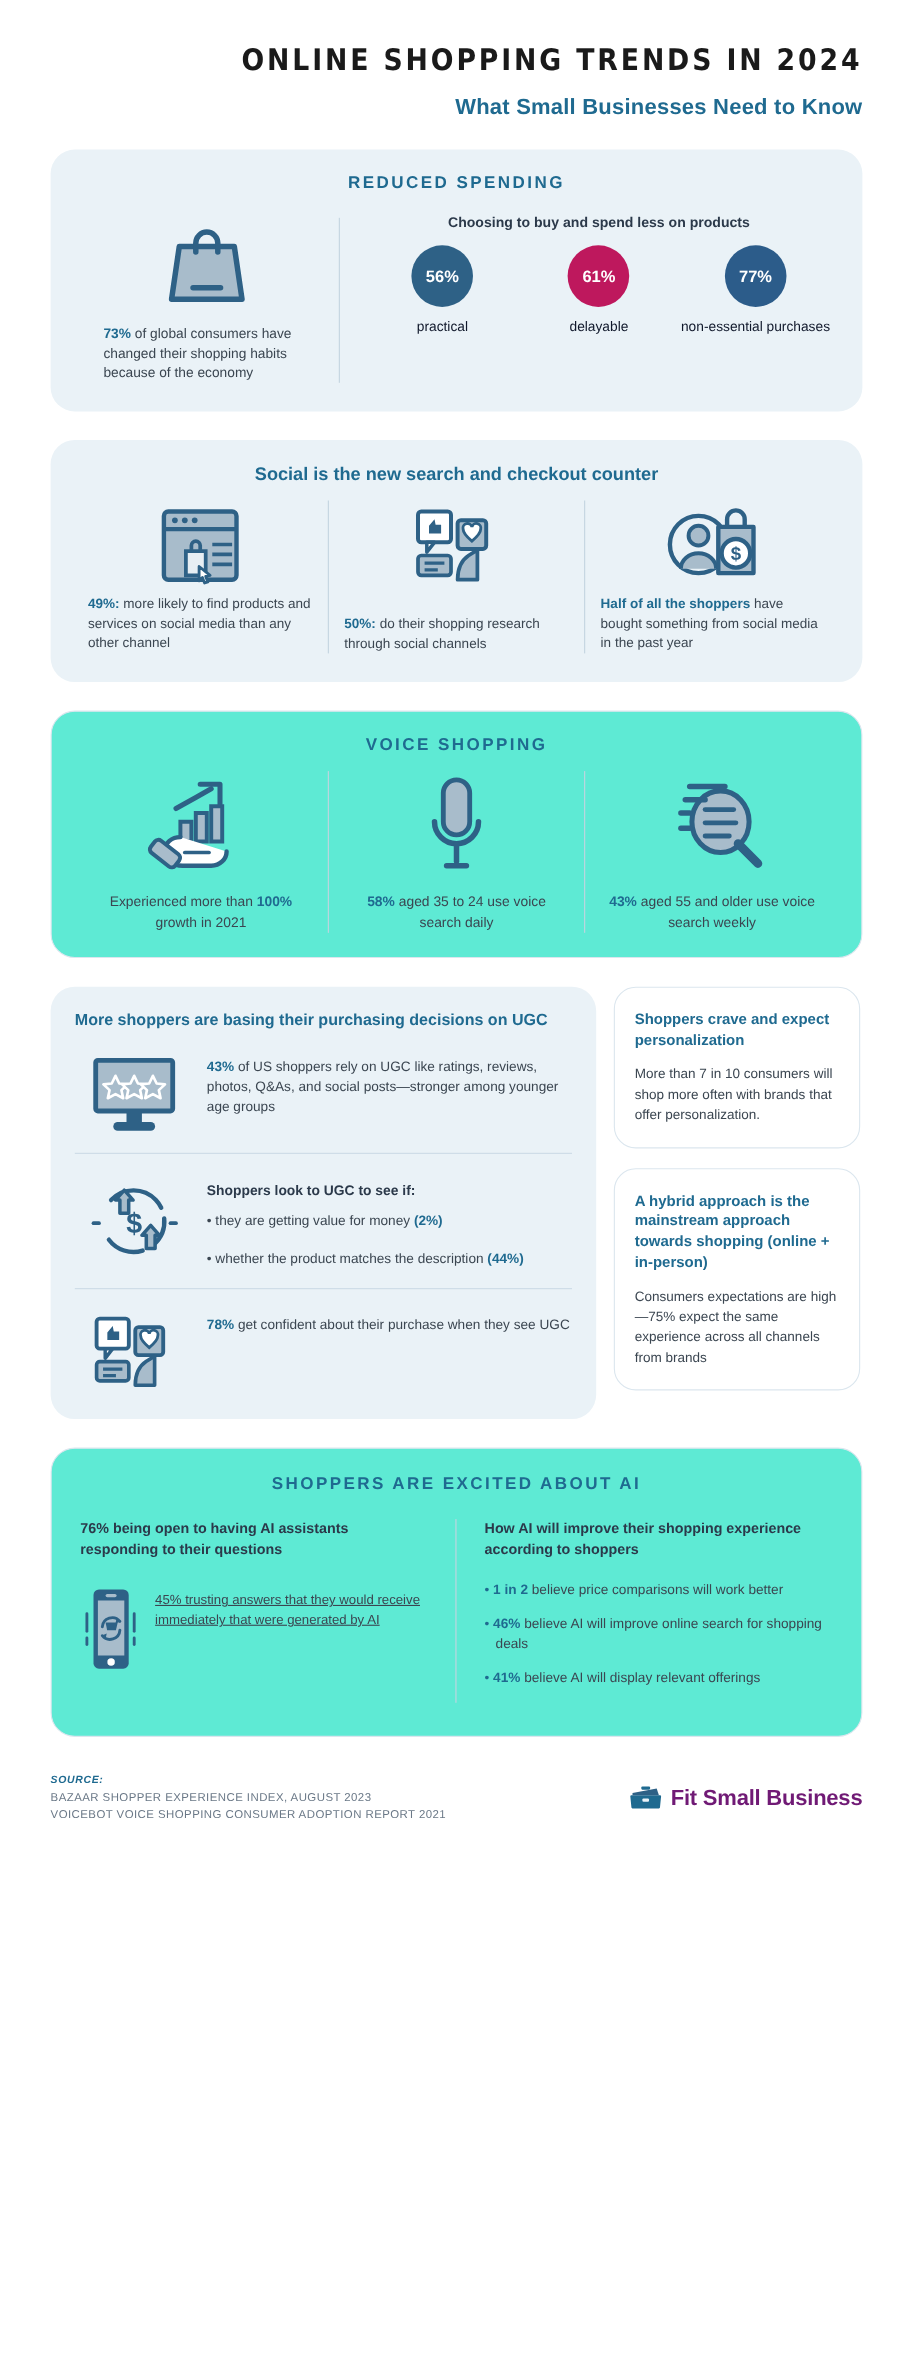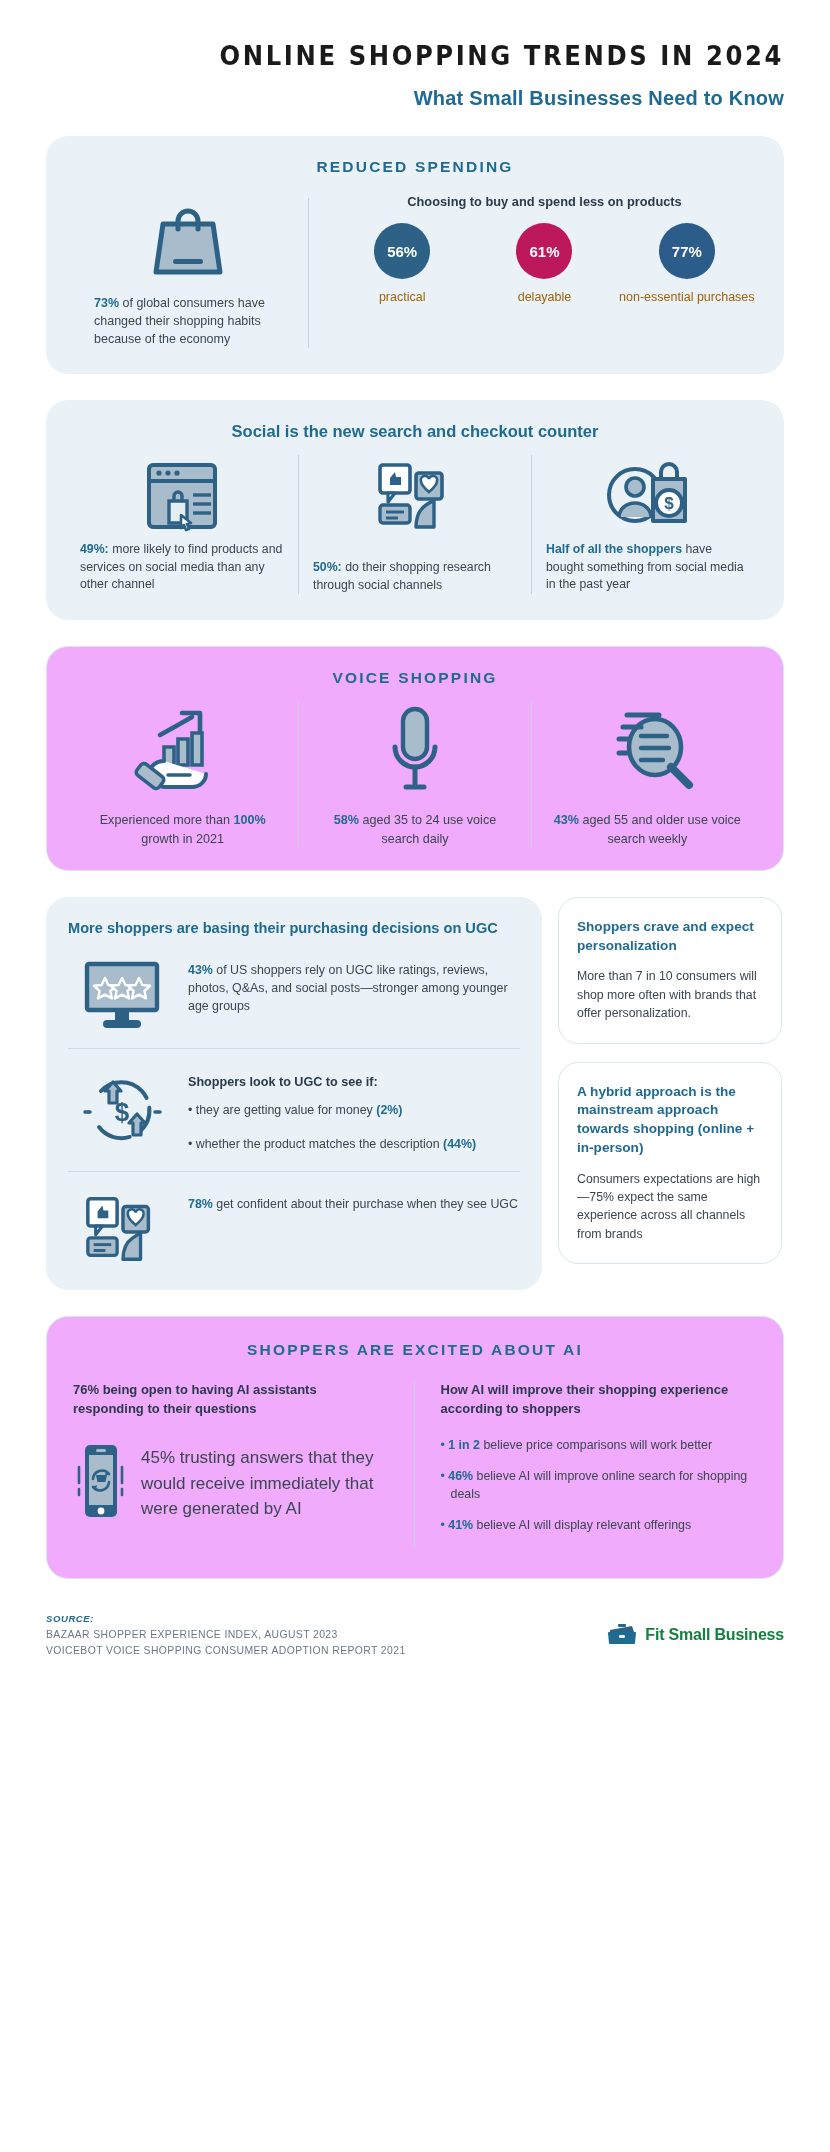--- a/index.html
+++ b/index.html
@@ -35,21 +35,21 @@
     letter-spacing: .2px;
   }
 
   
   .card {
     border-radius: 22px;
     margin-top: 26px;
     position: relative;
   }
   .card.tinted { background: #eaf2f7; }
-  .card.outlined { background: #f0abfc; border: 1px solid #dbe6ee; }
+  .card.outlined { background: #5eead4; border: 1px solid #dbe6ee; }
 
   .section-title-caps {
     text-align: center;
     font-size: 15.5px;
     font-weight: 700;
     letter-spacing: 2.2px;
     color: #1f6a90;
     text-transform: uppercase;
   }
   .section-title-mixed {
@@ -87,21 +87,21 @@
     margin-bottom: 14px;
   }
   .circles { display: flex; justify-content: space-around; align-items: flex-start; }
   .circle-item { width: 33%; text-align: center; }
   .circle {
     width: 56px; height: 56px; border-radius: 50%;
     margin: 0 auto 10px auto;
     display: flex; align-items: center; justify-content: center;
     color: #fff; font-weight: 700; font-size: 15px;
   }
-  .circle-label { font-size: 12.5px; line-height: 1.3; color: #a16207; }
+  .circle-label { font-size: 12.5px; line-height: 1.3; color: #0f172a; }
 
   
   .social { padding: 22px 20px 26px 20px; }
   .three-col { display: flex; margin-top: 14px; }
   .col3 { flex: 1; padding: 0 14px; position: relative; }
   .col3 + .col3 { border-left: 1px solid #c4d4df; }
   .col3 .icon-wrap { height: 82px; display: flex; align-items: center; justify-content: center; }
   .col3 .txt { font-size: 12.3px; line-height: 1.42; margin-top: 10px; }
 
   .social .col3:nth-child(1) .txt { margin-top: 4px; }
@@ -132,31 +132,31 @@
   .side-card .h { font-size: 13.6px; font-weight: 700; color: #1f6a90; line-height: 1.38; }
   .side-card .p { font-size: 12.3px; line-height: 1.5; margin-top: 12px; color: #3b4651; }
 
   
   .ai { padding: 24px 26px 30px 26px; }
   .ai-body { display: flex; margin-top: 22px; }
   .ai-left { flex: 1; padding-right: 24px; }
   .ai-right { flex: 1; padding-left: 26px; border-left: 1px solid #c4d4df; }
   .ai-head { font-size: 13px; font-weight: 700; color: #2b394a; line-height: 1.45; }
   .ai-left-body { display: flex; gap: 14px; margin-top: 22px; align-items: flex-start; }
-  .ai-left-body .txt { font-size: 17px; line-height: 1.5; padding-top: 4px; }
+  .ai-left-body .txt { font-size: 12px; line-height: 1.5; padding-top: 4px; text-decoration: underline; }
   .ai-list { margin-top: 18px; }
   .ai-list li { list-style: none; font-size: 12.4px; line-height: 1.45; margin-bottom: 13px; padding-left: 10px; text-indent: -10px; }
   .ai-list li::before { content: "• "; color: #1f6a90; }
 
   
   .footer { display: flex; align-items: flex-start; justify-content: space-between; margin-top: 34px; padding-bottom: 34px; }
   .src-label { font-size: 9.5px; font-weight: 700; letter-spacing: .6px; color: #1f6a90; text-transform: uppercase; font-style: italic; }
   .src-line { font-size: 10.4px; letter-spacing: .4px; color: #6a7887; text-transform: uppercase; margin-top: 5px; }
   .brand { display: flex; align-items: center; gap: 8px; margin-top: 10px; }
-  .brand-name { font-size: 16px; font-weight: 700; color: #15803d; letter-spacing: -.2px; }
+  .brand-name { font-size: 20px; font-weight: 700; color: #701a75; letter-spacing: -.2px; }
 
   svg { display: block; }
 </style>
 </head>
 <body>
 
 <div class="page">
 
   <div class="header">
     <div class="main-title">ONLINE SHOPPING TRENDS IN 2024</div>

